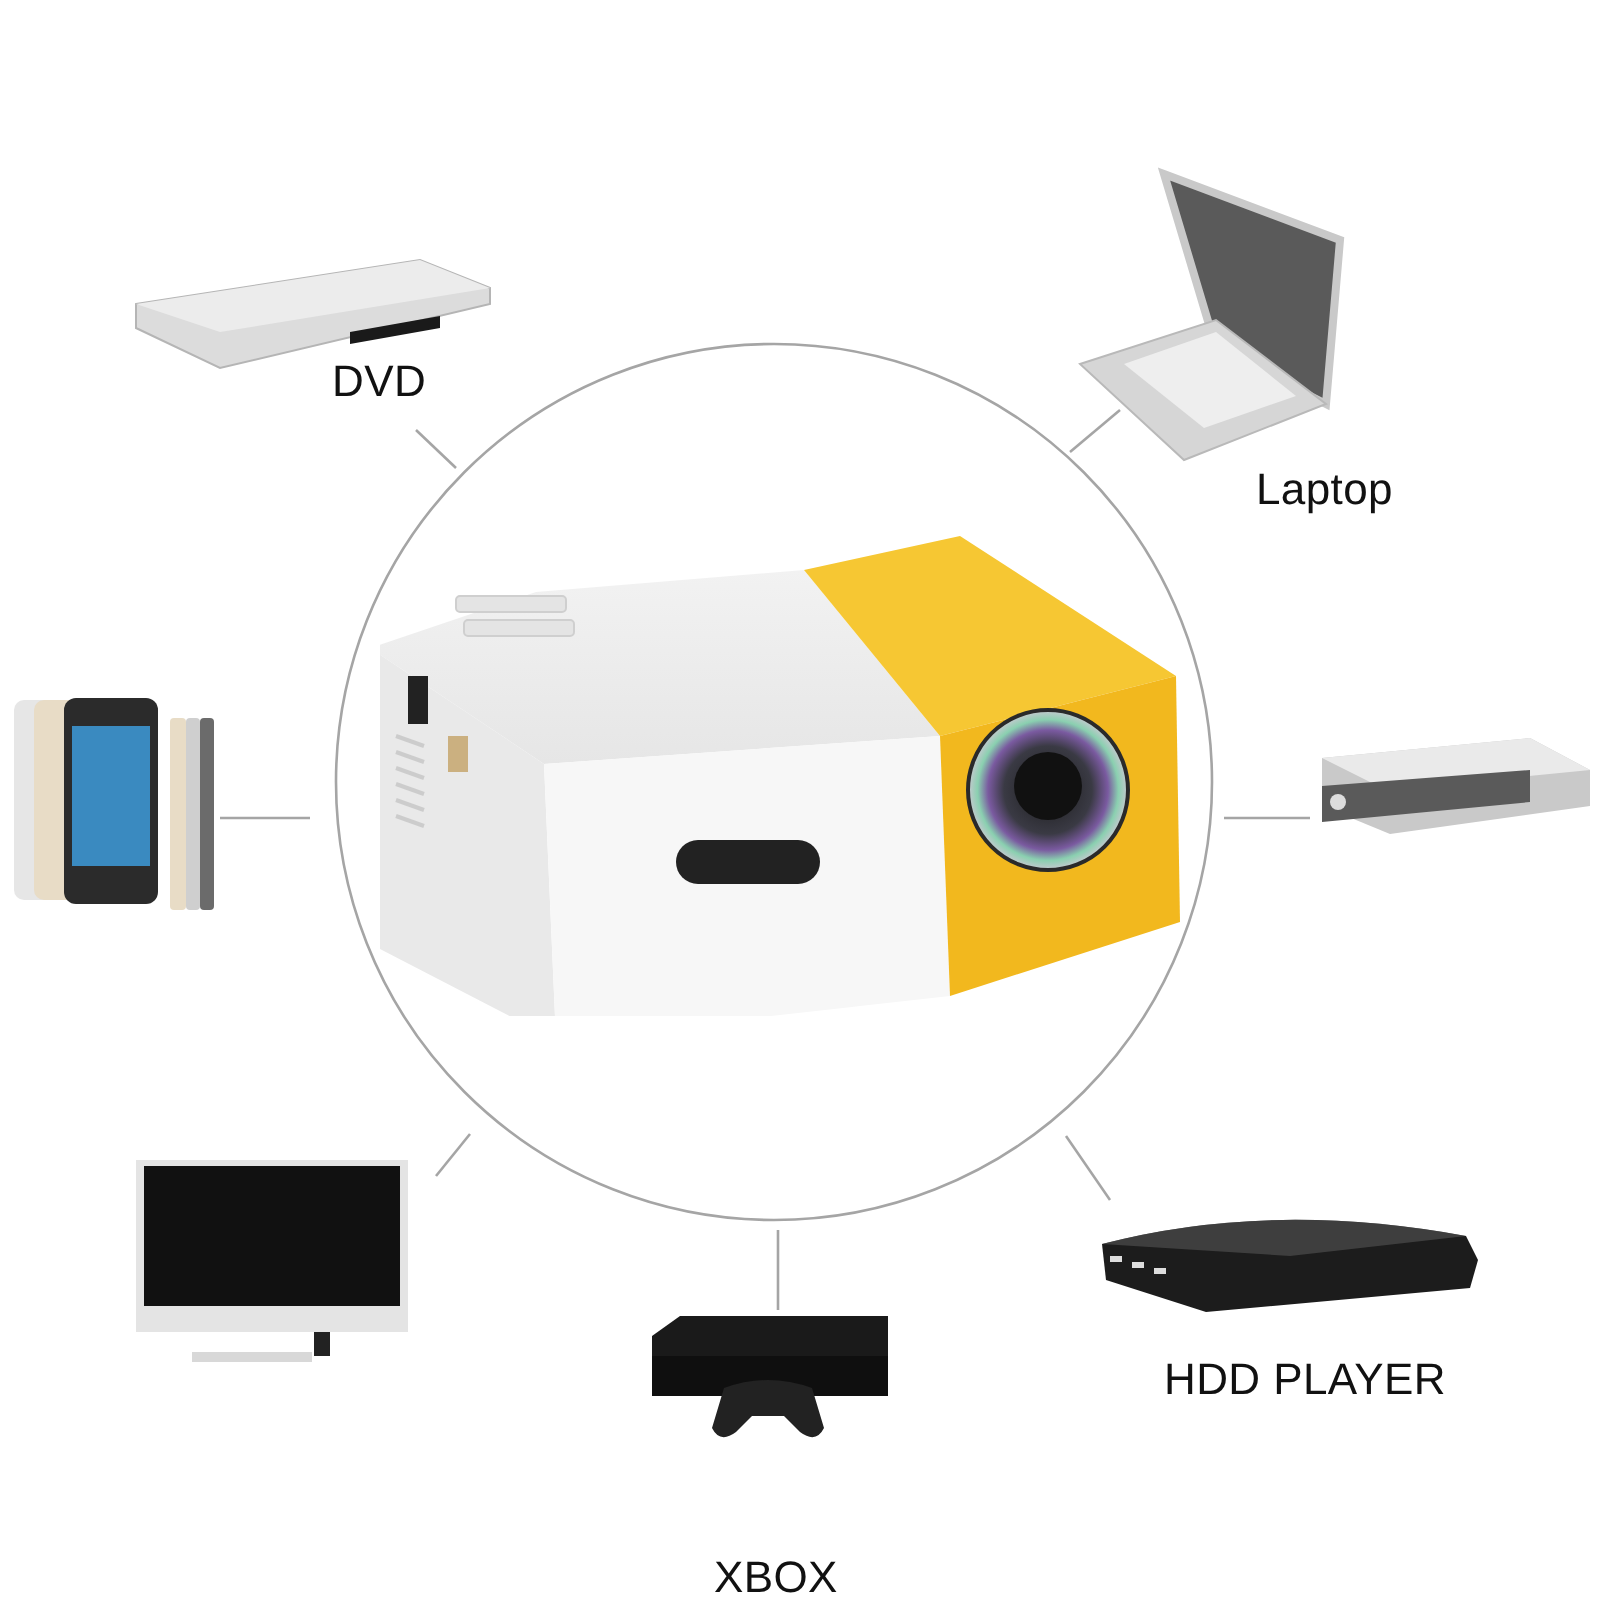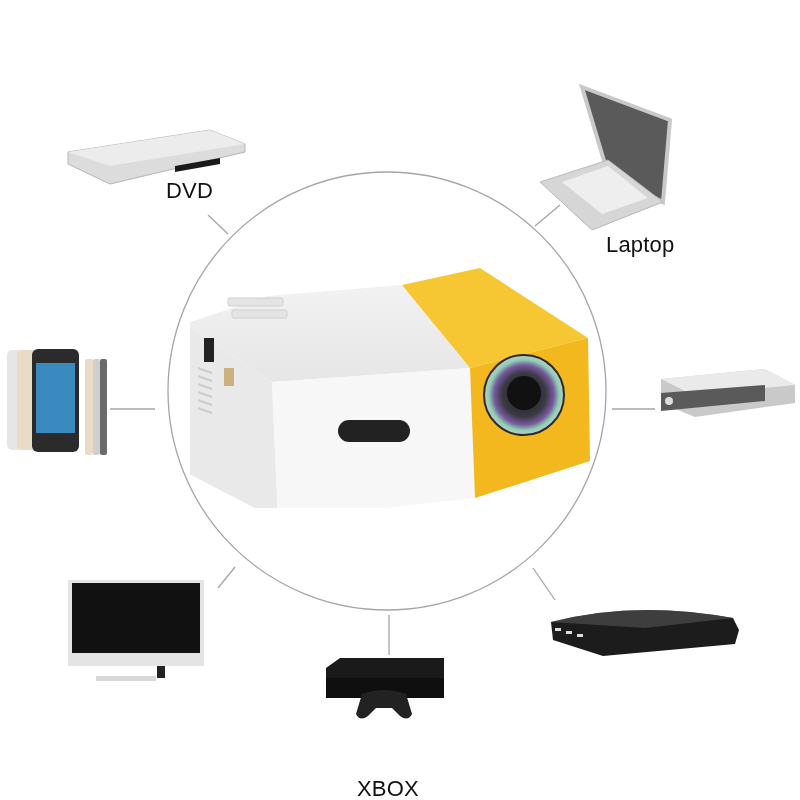--- a/index.html
+++ b/index.html
@@ -78,21 +78,21 @@
   </div>
   <div class="lbl" style="left:166px;top:178px">DVD</div>
 
   <div class="dev" style="left:530px;top:82px">
     <svg width="145" height="150">
       <polygon points="52,5 140,38 133,120 78,92" fill="#5a5a5a" stroke="#c9c9c9" stroke-width="4"></polygon>
       <polygon points="10,100 78,78 133,120 62,148" fill="#d6d6d6" stroke="#b9b9b9"></polygon>
       <polygon points="32,100 78,84 118,116 72,132" fill="#eeeeee"></polygon>
     </svg>
   </div>
-  <div class="lbl" style="left:606px;top:232px">Laptop</div>
+  <div class="lbl" style="left:628px;top:232px">Laptop</div>
 
   <div class="dev" style="left:5px;top:345px">
     <svg width="105" height="110">
       <rect x="2" y="5" width="30" height="100" rx="5" fill="#e6e6e6"></rect>
       <rect x="12" y="5" width="30" height="100" rx="5" fill="#e8dcc6"></rect>
       <rect x="27" y="4" width="47" height="103" rx="6" fill="#2b2b2b"></rect>
       <rect x="31" y="18" width="39" height="70" fill="#3a8ac0"></rect>
       <rect x="80" y="14" width="8" height="96" rx="2" fill="#e8dcc6"></rect>
       <rect x="88" y="14" width="7" height="96" rx="2" fill="#cfcfcf"></rect>
       <rect x="95" y="14" width="7" height="96" rx="2" fill="#6b6b6b"></rect>
@@ -128,14 +128,15 @@
 
   <div class="dev" style="left:545px;top:600px">
     <svg width="200" height="60">
       <path d="M6,22 Q90,0 188,18 L194,30 L190,44 L58,56 L8,40Z" fill="#1c1c1c"></path>
       <path d="M6,22 Q90,0 188,18 L100,28Z" fill="#555" opacity="0.6"></path>
       <rect x="10" y="28" width="6" height="3" fill="#ddd"></rect>
       <rect x="21" y="31" width="6" height="3" fill="#ddd"></rect>
       <rect x="32" y="34" width="6" height="3" fill="#ddd"></rect>
     </svg>
   </div>
+  <div class="lbl" style="left:582px;top:677px">HDD PLAYER</div>
 
 </div>
 
 </body></html>

